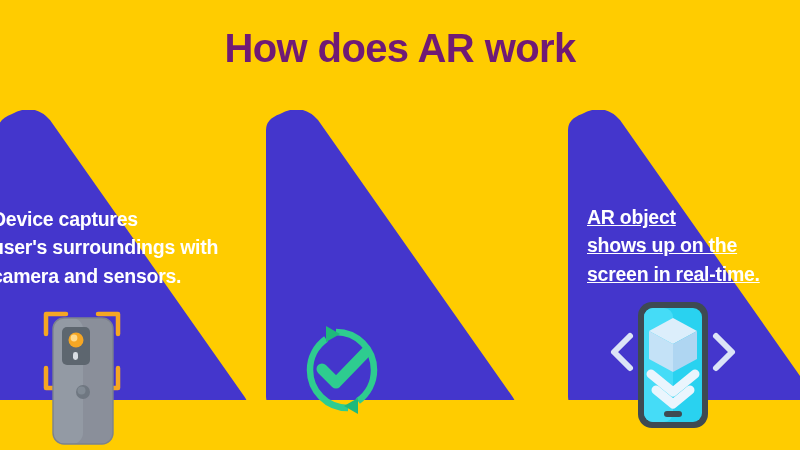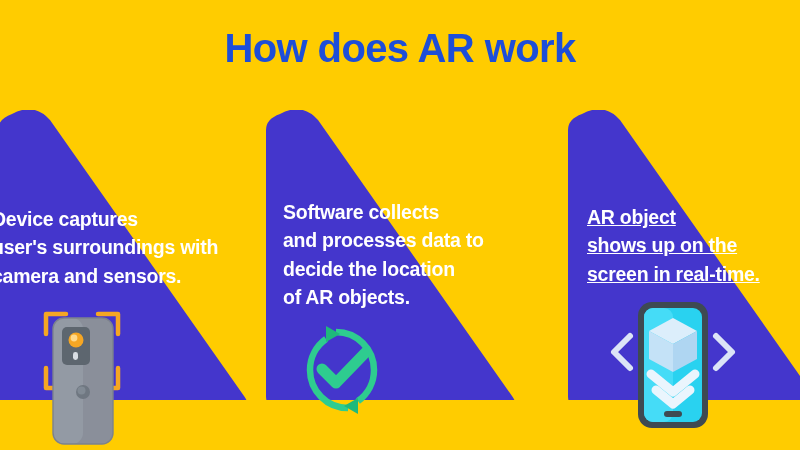--- a/index.html
+++ b/index.html
@@ -17,21 +17,21 @@
     -webkit-font-smoothing: antialiased;
   }
 
   
   #page-title {
     position: absolute;
     top: 26px;
     left: 0;
     width: 800px;
     text-align: center;
-    color: #1d4ed8;
+    color: #701a75;
     font-size: 40px;
     font-weight: 700;
     letter-spacing: -0.6px;
     line-height: 1.1;
   }
 
   
   .panel {
     position: absolute;
     top: 110px;
@@ -82,24 +82,20 @@
     </svg>
     <div class="panel-text"><span>Device captures</span>
 <span>user's surroundings with</span>
 <span>camera and sensors.</span></div>
   </div>
 
   <div class="panel" id="panel-2">
     <svg class="tri" viewBox="0 0 250 290">
       <path d="M 14 4 Q 36 -8 52 10 L 246 286 Q 256 300 238 300 L 16 300 Q 0 300 0 286 L 0 20 Q 0 9 14 4 Z" fill="#4436CC"></path>
     </svg>
-    <div class="panel-text"><span>Software collects</span>
-<span>and processes data to</span>
-<span>decide the location</span>
-<span>of AR objects.</span></div>
   </div>
 
   <div class="panel" id="panel-3">
     <svg class="tri" viewBox="0 0 250 290">
       <path d="M 14 4 Q 36 -8 52 10 L 246 286 Q 256 300 238 300 L 16 300 Q 0 300 0 286 L 0 20 Q 0 9 14 4 Z" fill="#4436CC"></path>
     </svg>
     <div class="panel-text"><span>AR object</span>
 <span>shows up on the</span>
 <span>screen in real-time.</span></div>
   </div>

